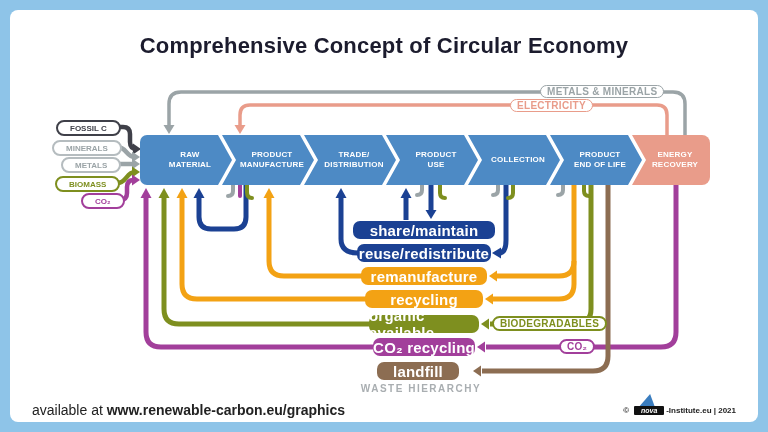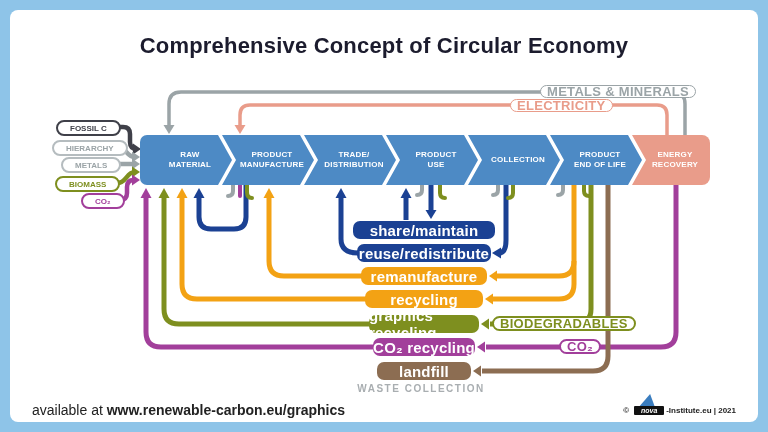--- a/index.html
+++ b/index.html
@@ -11,21 +11,21 @@
   
   .chev{top:135px;height:50px;background:var(--blue);color:#fff;display:flex;align-items:center;justify-content:center;
         text-align:center;font-size:8px;font-weight:bold;line-height:1.2;letter-spacing:.2px;white-space:pre-line;
         clip-path:polygon(0 0,calc(100% - 14px) 0,100% 50%,calc(100% - 14px) 100%,0 100%,14px 50%);}
   .chev.first{clip-path:polygon(0 0,calc(100% - 14px) 0,100% 50%,calc(100% - 14px) 100%,0 100%);border-radius:7px 0 0 7px;}
   .chev.last{background:var(--salmon);clip-path:polygon(0 0,100% 0,100% 100%,0 100%,14px 50%);border-radius:0 8px 8px 0;}
   .chev span{padding-left:8px;}
   
   .tag{background:#fff;border:2px solid;border-radius:8px;font-weight:bold;display:flex;align-items:center;justify-content:center;}
   .in-tag{height:12px;font-size:8px;padding:0 12px;}
-  .top-tag{height:11px;font-size:13px;letter-spacing:.3px;padding:0 6px;border-width:1.5px;}
+  .top-tag{height:11px;font-size:10px;letter-spacing:.3px;padding:0 6px;border-width:1.5px;}
   
   .loop{height:18px;border-radius:7px;color:#fff;font-size:15px;font-weight:bold;display:flex;align-items:center;justify-content:center;letter-spacing:.2px;}
   #waste{left:321px;top:383px;width:200px;text-align:center;font-size:10px;font-weight:bold;letter-spacing:1.5px;color:var(--wgray);}
   
   #foot-left{left:32px;top:402px;font-size:14px;color:#222;}
   #foot-left b{font-weight:bold;}
   #foot-right{right:32px;top:399px;display:flex;align-items:flex-end;font-size:8px;font-weight:bold;color:#222;}
   #nova-logo{position:relative;width:30px;height:16px;margin:0 2px;}
   #nova-sail{position:absolute;left:7px;top:-5px;width:0;height:0;border-left:7px solid transparent;border-right:9px solid transparent;border-bottom:13px solid #3a7dbf;transform:skewX(-18deg);}
   #nova-box{position:absolute;left:0;bottom:0;width:30px;height:9px;background:#111;color:#fff;font-size:7px;font-weight:bold;font-style:italic;display:flex;align-items:center;justify-content:center;border-radius:1px;}
@@ -151,40 +151,40 @@
 DISTRIBUTION</span></div>
 <div class="abs chev" style="left:386px;width:92px;"><span>PRODUCT
 USE</span></div>
 <div class="abs chev" style="left:468px;width:92px;"><span>COLLECTION</span></div>
 <div class="abs chev" style="left:550px;width:92px;"><span>PRODUCT
 END OF LIFE</span></div>
 <div class="abs chev last" style="left:632px;width:78px;"><span>ENERGY
 RECOVERY</span></div>
 
 <div class="abs tag in-tag" style="left:56px;top:120px;border-color:var(--dark);color:var(--dark);">FOSSIL C</div>
-<div class="abs tag in-tag" style="left:52px;top:140px;border-color:var(--lgray);color:var(--gray);">HIERARCHY</div>
+<div class="abs tag in-tag" style="left:52px;top:140px;border-color:var(--lgray);color:var(--gray);">MINERALS</div>
 <div class="abs tag in-tag" style="left:61px;top:157px;border-color:var(--lgray);color:var(--gray);">METALS</div>
 <div class="abs tag in-tag" style="left:55px;top:176px;border-color:var(--olive);color:var(--olive);text-align:center;">BIOMASS</div>
 <div class="abs tag in-tag" style="left:81px;top:193px;border-color:var(--purple);color:var(--purple);">CO₂</div>
 
 <div class="abs tag top-tag" style="left:540px;top:85px;border-color:var(--gray);color:var(--gray);">METALS &amp; MINERALS</div>
 <div class="abs tag top-tag" style="left:510px;top:99px;border-color:var(--salmon);color:var(--salmon);">ELECTRICITY</div>
 
 <div class="abs loop" style="left:353px;top:221px;width:142px;background:var(--navy);">share/maintain</div>
 <div class="abs loop" style="left:357px;top:244px;width:134px;background:var(--navy);">reuse/redistribute</div>
 <div class="abs loop" style="left:361px;top:267px;width:126px;background:var(--orange);">remanufacture</div>
 <div class="abs loop" style="left:365px;top:290px;width:118px;background:var(--orange);">recycling</div>
-<div class="abs loop" style="left:369px;top:315px;width:110px;background:var(--olive);">graphics recycling</div>
+<div class="abs loop" style="left:369px;top:315px;width:110px;background:var(--olive);">organic available</div>
 <div class="abs loop" style="left:373px;top:338px;width:102px;background:var(--purple);">CO₂ recycling</div>
-<div class="abs loop" style="left:377px;top:362px;width:94px;background:var(--brown);">landfill</div>
+<div class="abs loop" style="left:377px;top:362px;width:82px;background:var(--brown);">landfill</div>
 
 <div class="abs tag top-tag" style="left:492px;top:316px;border-color:var(--olive);color:var(--olive);border-width:2px;">BIODEGRADABLES</div>
 <div class="abs tag top-tag" style="left:559px;top:339px;border-color:var(--purple);color:var(--purple);border-width:2px;">CO₂</div>
 
-<div class="abs" id="waste">WASTE COLLECTION</div>
+<div class="abs" id="waste">WASTE HIERARCHY</div>
 
 <div class="abs" id="foot-left"><span>available at </span><b>www.renewable-carbon.eu/graphics</b></div>
 <div class="abs" id="foot-right">
   <span style="margin-right:3px;">©</span>
   <span id="nova-logo">
     <span id="nova-sail"></span>
     <span id="nova-box">nova</span>
   </span>
   <span>-Institute.eu | 2021</span>
 </div>

